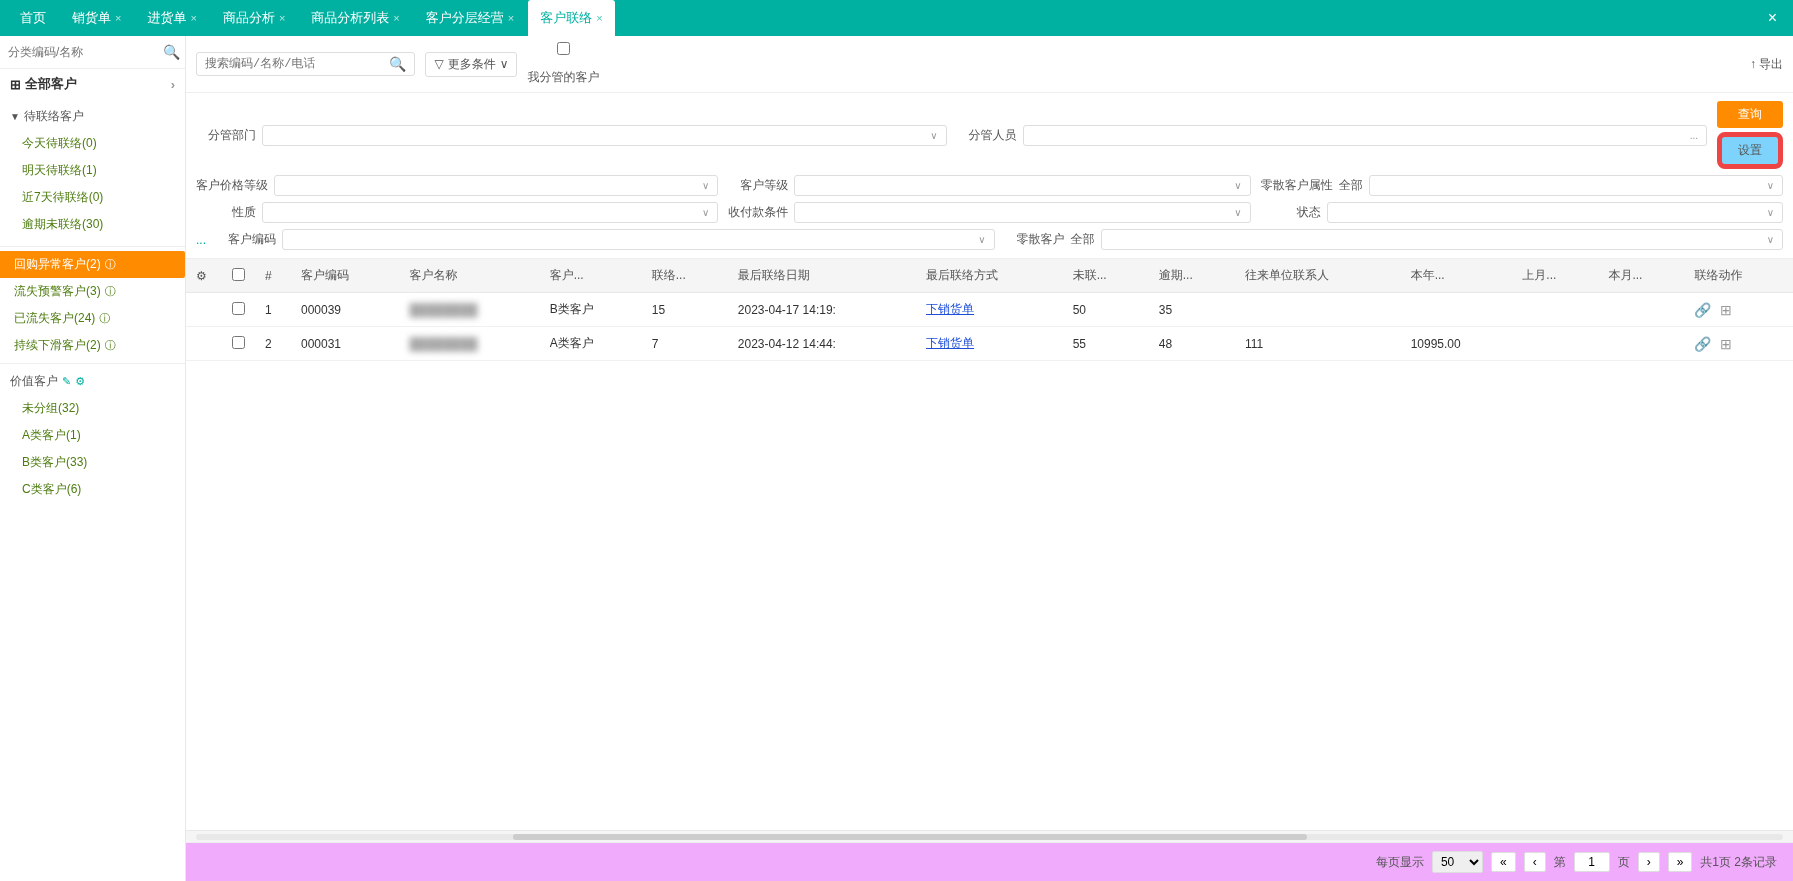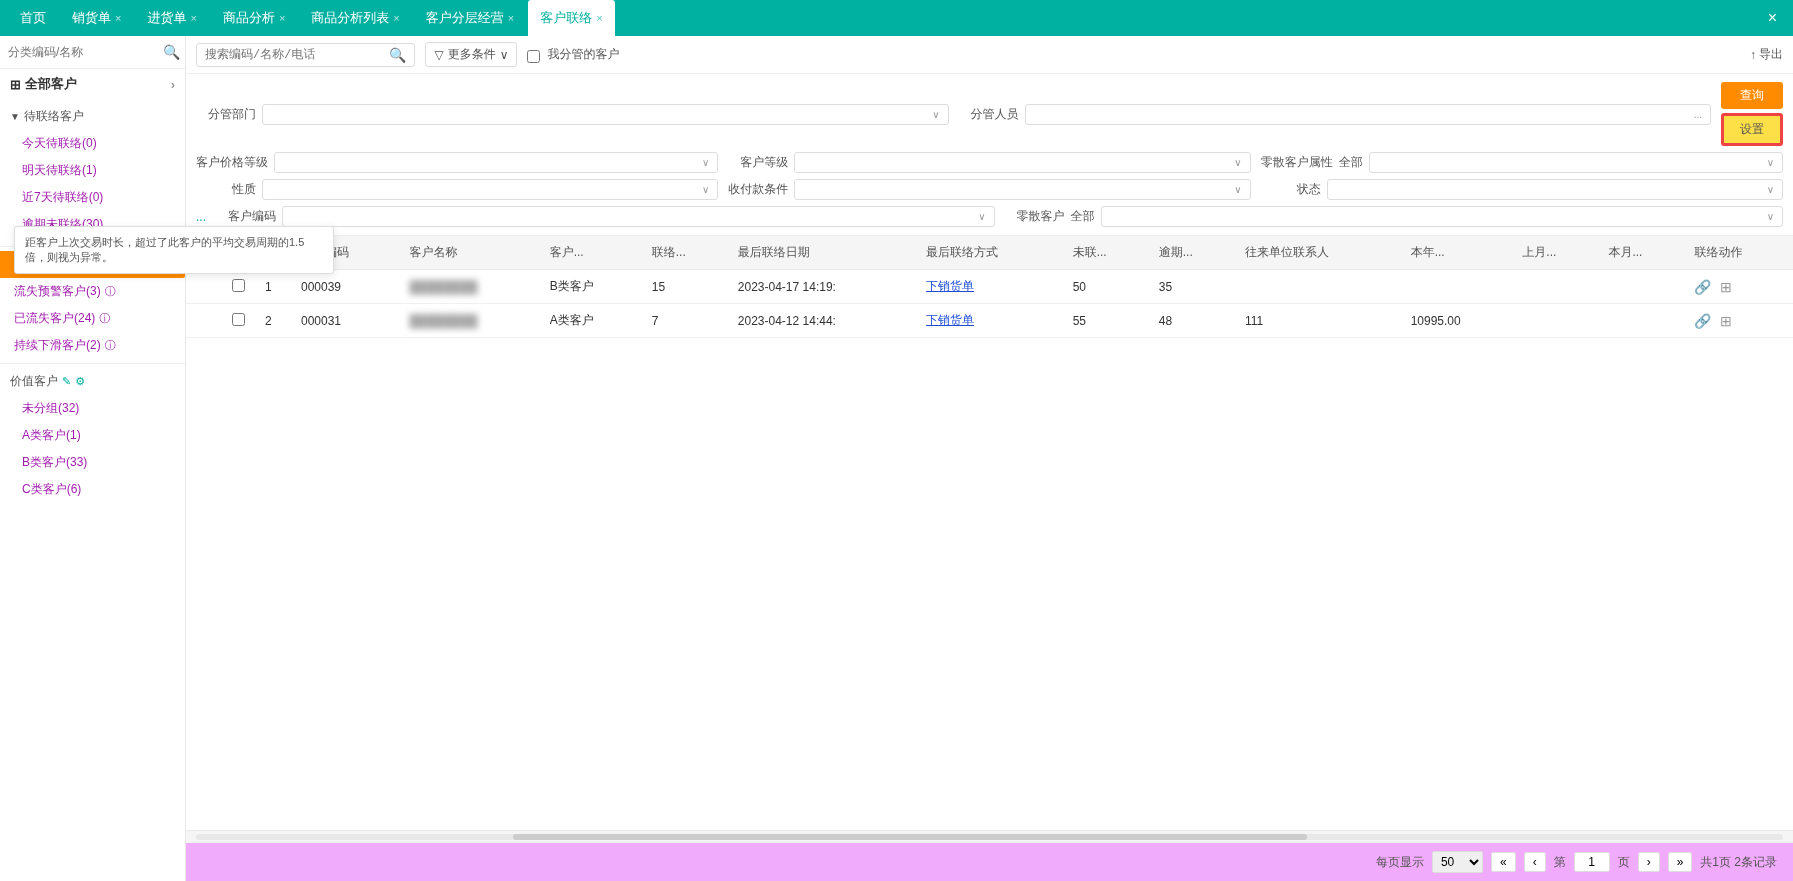--- a/index.html
+++ b/index.html
@@ -18,52 +18,52 @@
     
     .sidebar { width: 186px; background: #fff; border-right: 1px solid #e8e8e8; display: flex; flex-direction: column; overflow: hidden; flex-shrink: 0; }
     .sidebar-search { display: flex; align-items: center; padding: 8px; border-bottom: 1px solid #eee; gap: 0; }
     .sidebar-search input { flex: 1; border: none; outline: none; font-size: 12px; color: #999; }
     .sidebar-search .search-icon { color: #999; font-size: 14px; }
     .sidebar-header { display: flex; align-items: center; padding: 6px 10px; font-weight: bold; font-size: 13px; color: #333; gap: 4px; }
     .sidebar-header .collapse-icon { margin-left: auto; color: #999; cursor: pointer; }
     .sidebar-section { padding: 4px 0; }
     .sidebar-section-title { display: flex; align-items: center; padding: 5px 10px; color: #555; font-size: 12px; gap: 4px; cursor: pointer; }
     .sidebar-section-title .arrow { font-size: 10px; }
-    .sidebar-item { padding: 5px 10px 5px 22px; color: #a21caf; font-size: 12px; cursor: pointer; }
+    .sidebar-item { padding: 5px 10px 5px 22px; color: #4d7c0f; font-size: 12px; cursor: pointer; }
     .sidebar-item.active { background: #ff8c00; color: #fff; border-radius: 0 2px 2px 0; }
     .sidebar-divider { height: 1px; background: #eee; margin: 4px 0; }
     .sidebar-customer-group { display: flex; align-items: center; padding: 5px 10px; gap: 4px; font-size: 12px; color: #555; }
     .sidebar-customer-group .edit-icon { color: #00b0a0; cursor: pointer; font-size: 11px; }
 
     
     .tooltip-box { position: absolute; top: 226px; left: 14px; background: #fff; border: 1px solid #ddd; border-radius: 3px; padding: 8px 10px; font-size: 11px; color: #555; max-width: 320px; z-index: 100; box-shadow: 0 2px 8px rgba(0,0,0,0.1); }
 
     
     .content { flex: 1; display: flex; flex-direction: column; overflow: hidden; }
 
     
     .search-bar { display: flex; align-items: center; padding: 6px 10px; background: #fff; border-bottom: 1px solid #eee; gap: 10px; }
     .search-input-wrap { display: flex; align-items: center; border: 1px solid #ddd; border-radius: 3px; padding: 3px 8px; gap: 4px; }
     .search-input-wrap input { border: none; outline: none; font-size: 12px; width: 180px; color: #999; }
     .search-icon-teal { color: #00b0a0; font-size: 14px; }
     .filter-btn { display: flex; align-items: center; gap: 4px; color: #555; font-size: 12px; cursor: pointer; padding: 3px 8px; border: 1px solid #ddd; border-radius: 3px; background: #fff; }
-    .checkbox-label { display: flex; align-items: flex-end; gap: 7px; font-size: 12px; color: #555; cursor: pointer; }
+    .checkbox-label { display: flex; align-items: center; gap: 14px; font-size: 12px; color: #555; cursor: pointer; flex-direction: column; }
     .export-btn { margin-left: auto; display: flex; align-items: center; gap: 3px; color: #555; font-size: 12px; cursor: pointer; }
 
     
     .filter-form { background: #fff; border-bottom: 1px solid #eee; padding: 8px 10px; display: flex; flex-direction: column; gap: 6px; }
     .filter-row { display: flex; align-items: center; gap: 10px; }
     .filter-field { display: flex; align-items: center; gap: 6px; flex: 1; }
     .filter-field label { font-size: 12px; color: #555; white-space: nowrap; min-width: 60px; text-align: right; }
     .filter-select { flex: 1; border: 1px solid #ddd; border-radius: 3px; padding: 4px 8px; font-size: 12px; color: #555; background: #fff; display: flex; align-items: center; justify-content: space-between; cursor: pointer; min-width: 120px; }
     .filter-select .arrow-down { color: #999; font-size: 10px; }
     .filter-input { flex: 1; border: 1px solid #ddd; border-radius: 3px; padding: 4px 8px; font-size: 12px; color: #555; background: #fff; }
     .filter-more { color: #00b0a0; font-size: 12px; cursor: pointer; }
     .query-btn { background: #ff8c00; color: #fff; border: none; border-radius: 3px; padding: 5px 18px; font-size: 12px; cursor: pointer; }
-    .setting-btn { background: #fde047; color: #555; border: 3px solid #ef4444; border-radius: 3px; padding: 5px 16px; font-size: 12px; cursor: pointer; }
+    .setting-btn { background: #7dd3fc; color: #555; border: 5px solid #ef4444; border-radius: 8px; padding: 5px 16px; font-size: 12px; cursor: pointer; }
     .btn-group { display: flex; flex-direction: column; gap: 4px; }
     .inline-label { font-size: 12px; color: #555; white-space: nowrap; }
 
     
     .table-wrap { flex: 1; overflow: auto; background: #fff; }
     table { width: 100%; border-collapse: collapse; font-size: 12px; }
     thead tr { background: #f5f5f5; }
     th { padding: 8px 10px; text-align: left; font-weight: normal; color: #555; border-bottom: 1px solid #e8e8e8; white-space: nowrap; font-size: 12px; }
     td { padding: 8px 10px; border-bottom: 1px solid #f0f0f0; color: #333; white-space: nowrap; }
     .col-settings { width: 36px; }
@@ -162,23 +162,20 @@
     <div class="sidebar-customer-group">
       <span>价值客户</span>
       <span class="edit-icon">✎</span>
       <span class="edit-icon">⚙</span>
     </div>
     <div class="sidebar-item">未分组(32)</div>
     <div class="sidebar-item">A类客户(1)</div>
     <div class="sidebar-item">B类客户(33)</div>
     <div class="sidebar-item">C类客户(6)</div>
 
-    <div class="tooltip-box">
-      <span>距客户上次交易时长，超过了此客户的平均交易周期的1.5倍，则视为异常。</span>
-    </div>
   </div>
 
   <div class="content">
 
     <div class="search-bar">
       <div class="search-input-wrap">
         <input class="" style="font-size: 12px; font-family: Liberation Mono, monospace;" placeholder="搜索编码/名称/电话">
         <span class="search-icon-teal">🔍</span>
       </div>
       <button class="filter-btn">

